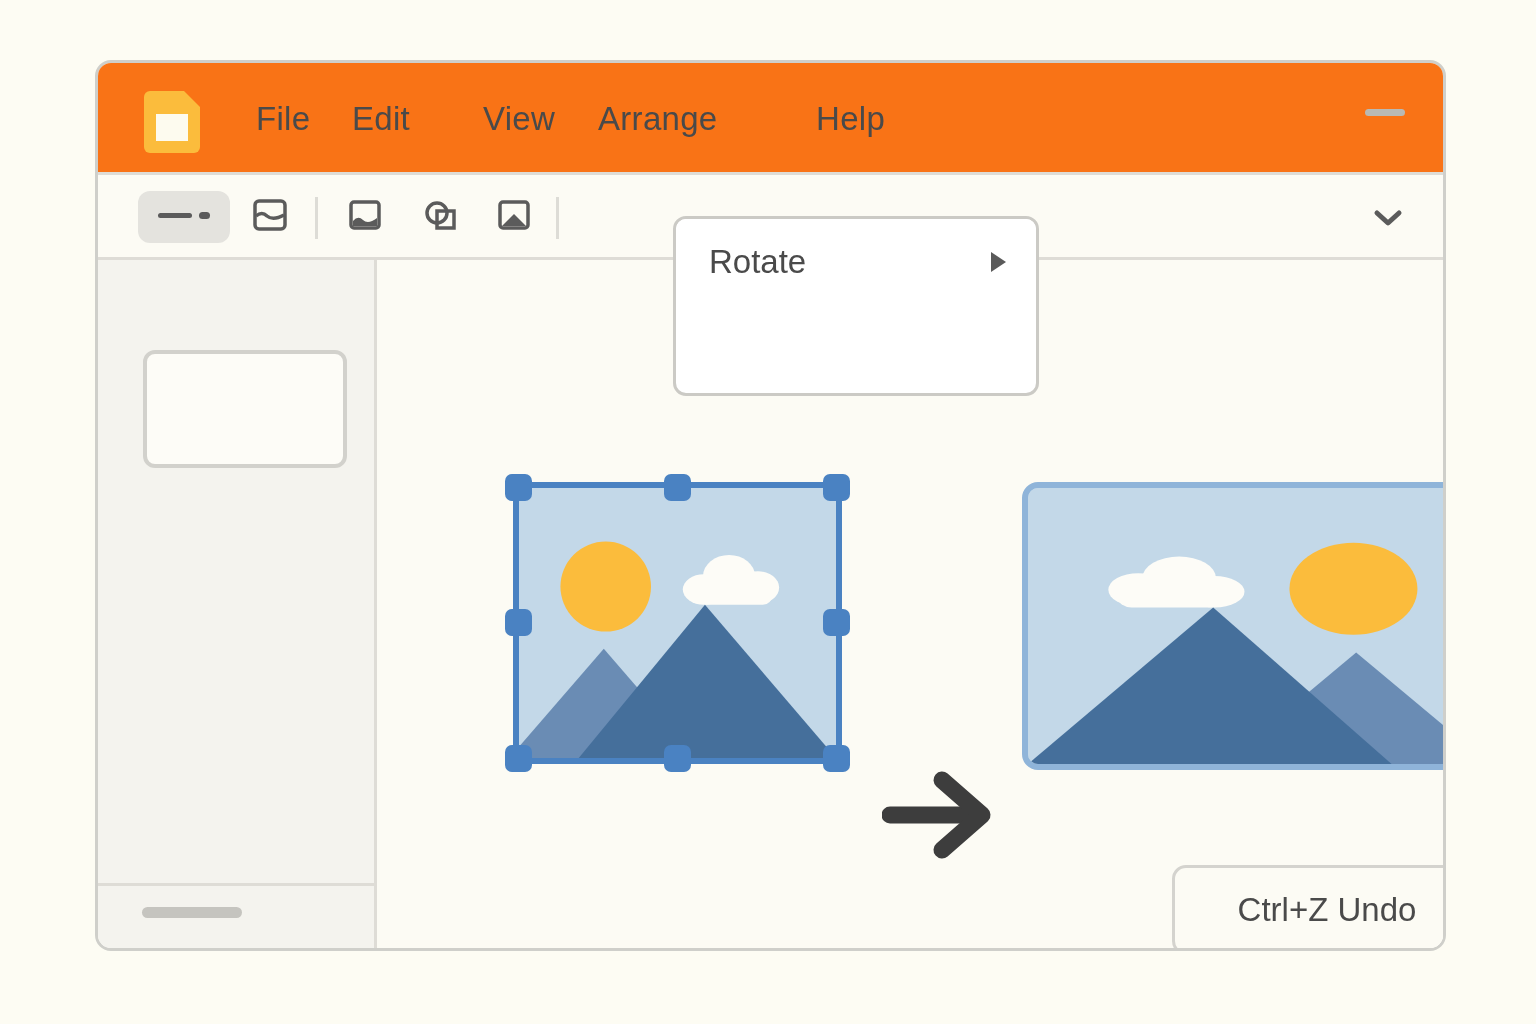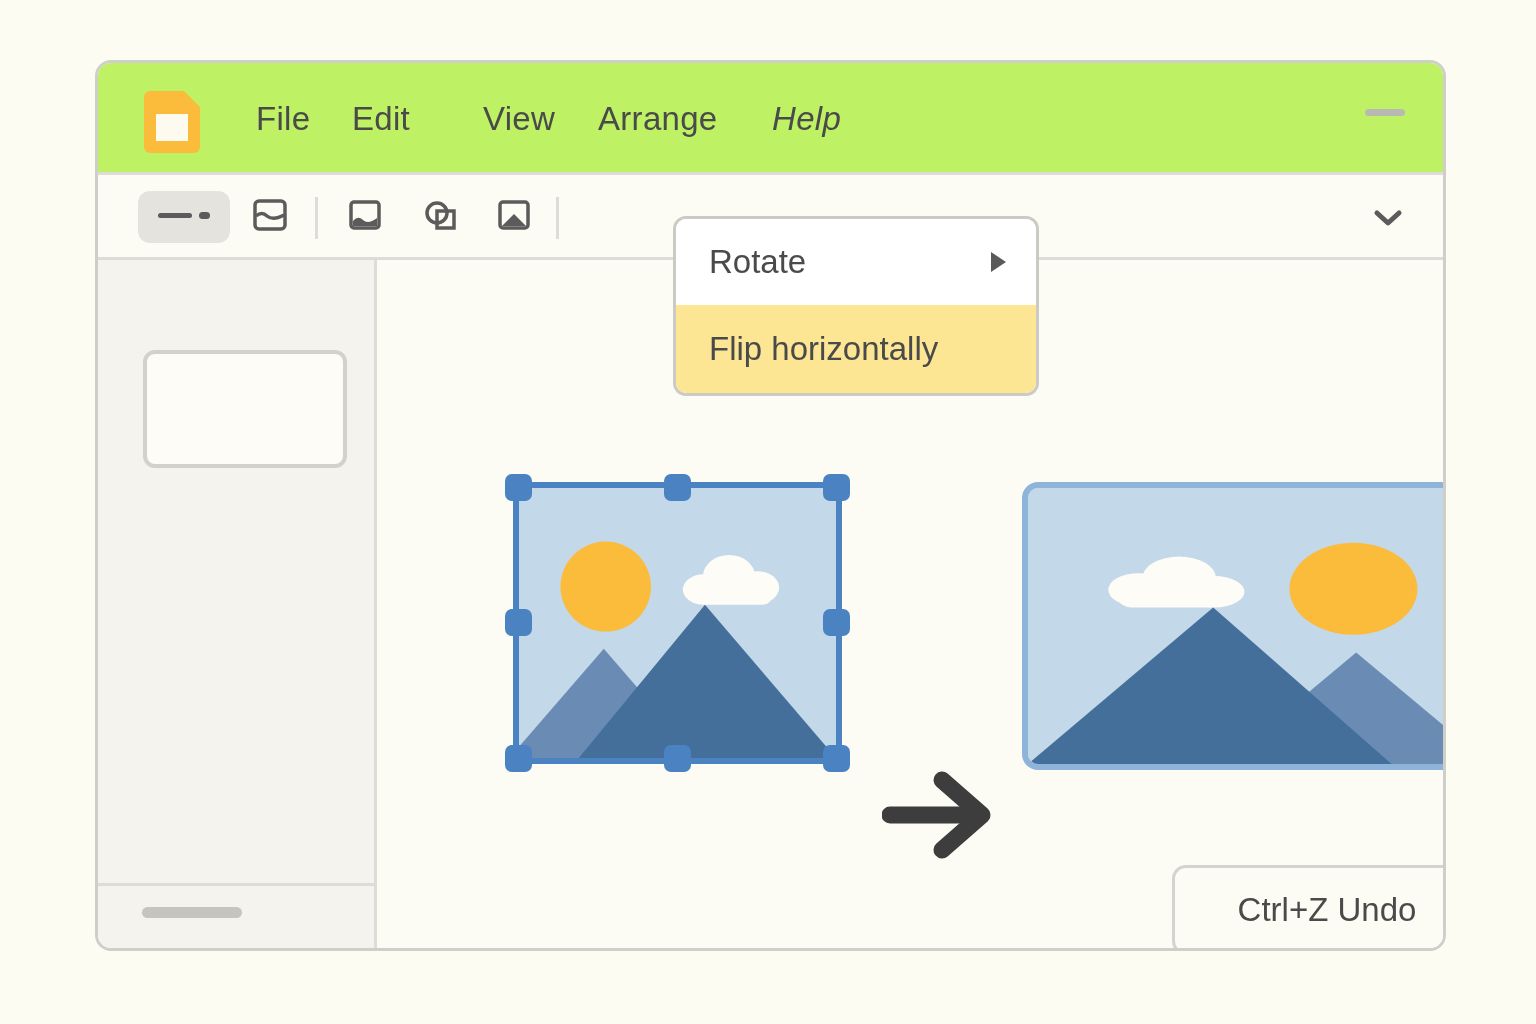--- a/index.html
+++ b/index.html
@@ -31,21 +31,21 @@
     border-radius: 16px;
     overflow: hidden;
   }
 
   
   #menubar {
     position: absolute;
     left: 0; top: 0;
     width: 100%;
     height: 112px;
-    background: #bef264;
+    background: #f97316;
     border-bottom: 3px solid #dedcd6;
     padding-left: 31px;
   }
 
   #slides-logo {
     position: absolute;
     left: 46px;
     top: 28px;
     width: 56px;
     height: 62px;
@@ -57,21 +57,21 @@
     font-size: 33px;
     color: #4a4a4a;
     letter-spacing: .3px;
     white-space: nowrap;
     padding: 4px 6px;
   }
   #menu-file    { left: 152px; }
   #menu-edit    { left: 248px; }
   #menu-view    { left: 379px; }
   #menu-arrange { left: 494px; }
-  #menu-help    { left: 668px; font-style: italic; }
+  #menu-help    { left: 712px; }
 
   #minimize-button {
     position: absolute;
     right: 38px;
     top: 46px;
     width: 40px;
     height: 7px;
     border-radius: 4px;
     background: #b9b9b4;
   }
@@ -435,19 +435,16 @@
       </div>
     </div>
 
     <div id="arrange-menu">
 
       <div class="menu-row" id="menu-row-rotate">
         <span>Rotate</span>
         <span id="rotate-submenu-arrow"></span>
       </div>
 
-      <div class="menu-row" id="menu-row-flip">
-        <span>Flip horizontally</span>
-      </div>
     </div>
 
   </div>
 </div>
 
 </body></html>

